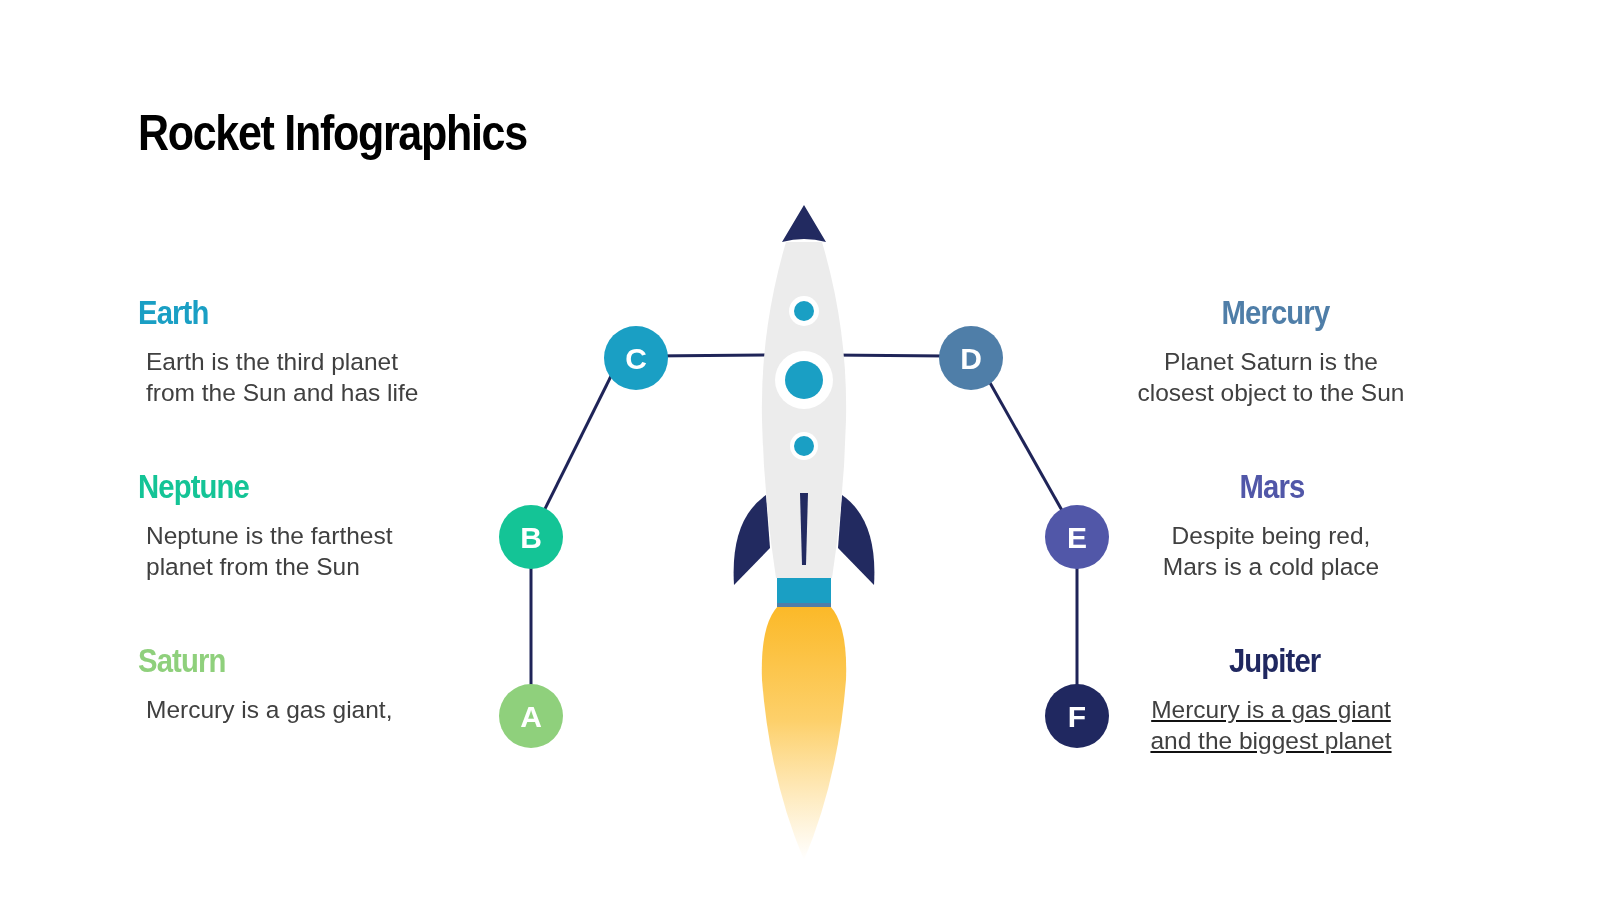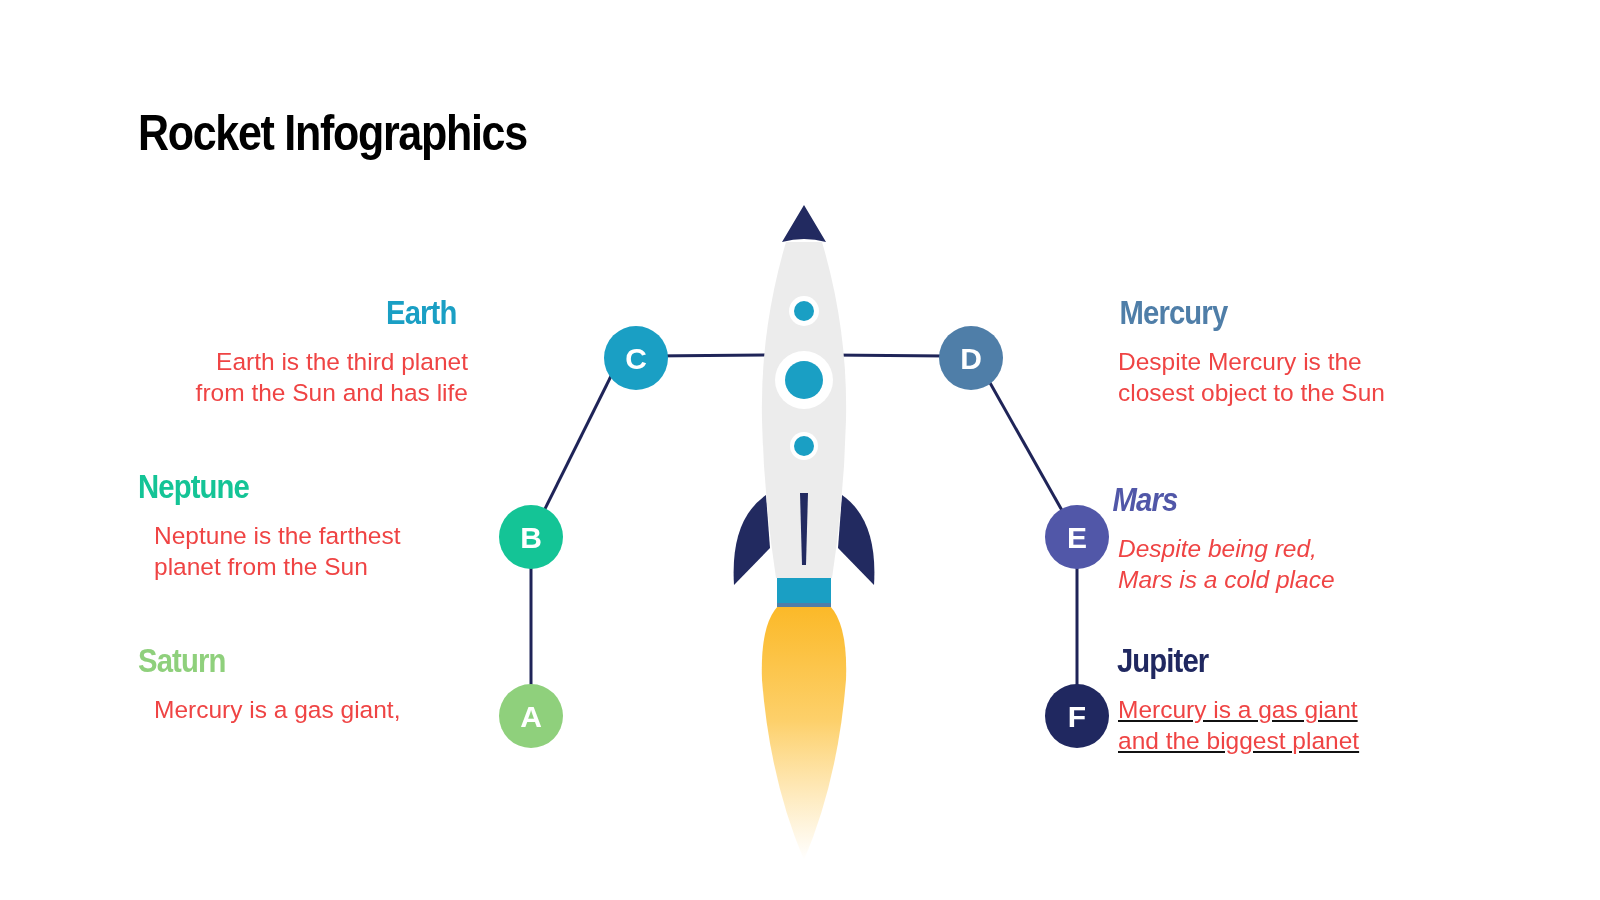--- a/index.html
+++ b/index.html
@@ -1,50 +1,50 @@
 <!DOCTYPE html>
 <html><head>
 <meta charset="utf-8">
 <style>
   html,body{margin:0;padding:0;background:#ffffff;}
   body{width:1600px;height:900px;position:relative;overflow:hidden;font-family:"Liberation Sans",sans-serif;color:#111;}
   .title{position:absolute;left:138px;top:104px;font-family:"Liberation Sans",sans-serif;font-weight:700;font-size:50px;letter-spacing:-1.5px;color:#000;transform:scaleX(0.86);transform-origin:left top;margin:0;white-space:nowrap;}
   .block{position:absolute;width:330px;}
   .block.left{left:138px;text-align:left;}
-  .block.right{right:168px;text-align:left;}
+  .block.right{right:168px;text-align:center;}
   .block h3{margin:0;font-family:"Liberation Sans",sans-serif;font-weight:700;font-size:34px;letter-spacing:-1px;line-height:40px;display:inline-block;transform:scaleX(0.86);}
   .block.left h3{transform-origin:left center;}
   .block.right h3{transform-origin:right center;}
-  .block p{margin:14px 0 0 16px;font-size:24.5px;line-height:31px;color:#ef4444;}
+  .block p{margin:14px 0 0 8px;font-size:24.5px;line-height:31px;color:#404040;}
   svg.diagram{position:absolute;left:0;top:0;}
   .node-label{font-family:"Liberation Sans",sans-serif;font-weight:700;font-size:30px;fill:#fff;}
 </style>
 </head>
 <body>
 
 <h1 class="title">Rocket Infographics</h1>
 
-<div class="block left" style="top:292px;text-align:right;">
+<div class="block left" style="top:292px;">
   <h3 style="color:#1a9fc4">Earth</h3>
   <p><span>Earth is the third planet</span><br><span>from the Sun and has life</span></p>
 </div>
 <div class="block left" style="top:466px;">
   <h3 style="color:#14c496">Neptune</h3>
   <p><span>Neptune is the farthest</span><br><span>planet from the Sun</span></p>
 </div>
 <div class="block left" style="top:640px;">
   <h3 style="color:#8fd07c">Saturn</h3>
   <p><span>Mercury is a gas giant,</span><br></p>
 </div>
 
 <div class="block right" style="top:292px;">
   <h3 style="color:#4f7ea8">Mercury</h3>
-  <p><span>Despite Mercury is the</span><br><span>closest object to the Sun</span></p>
+  <p><span>Planet Saturn is the</span><br><span>closest object to the Sun</span></p>
 </div>
-<div class="block right" style="top:479px;font-style:italic;">
+<div class="block right" style="top:466px;">
   <h3 style="color:#5157a8">Mars</h3>
   <p><span>Despite being red,</span><br><span>Mars is a cold place</span></p>
 </div>
 <div class="block right" style="top:640px;text-decoration:underline;">
   <h3 style="color:#202860">Jupiter</h3>
   <p><span>Mercury is a gas giant</span><br><span>and the biggest planet</span></p>
 </div>
 
 <svg class="diagram" width="1600" height="900" viewBox="0 0 1600 900">
   <defs>

